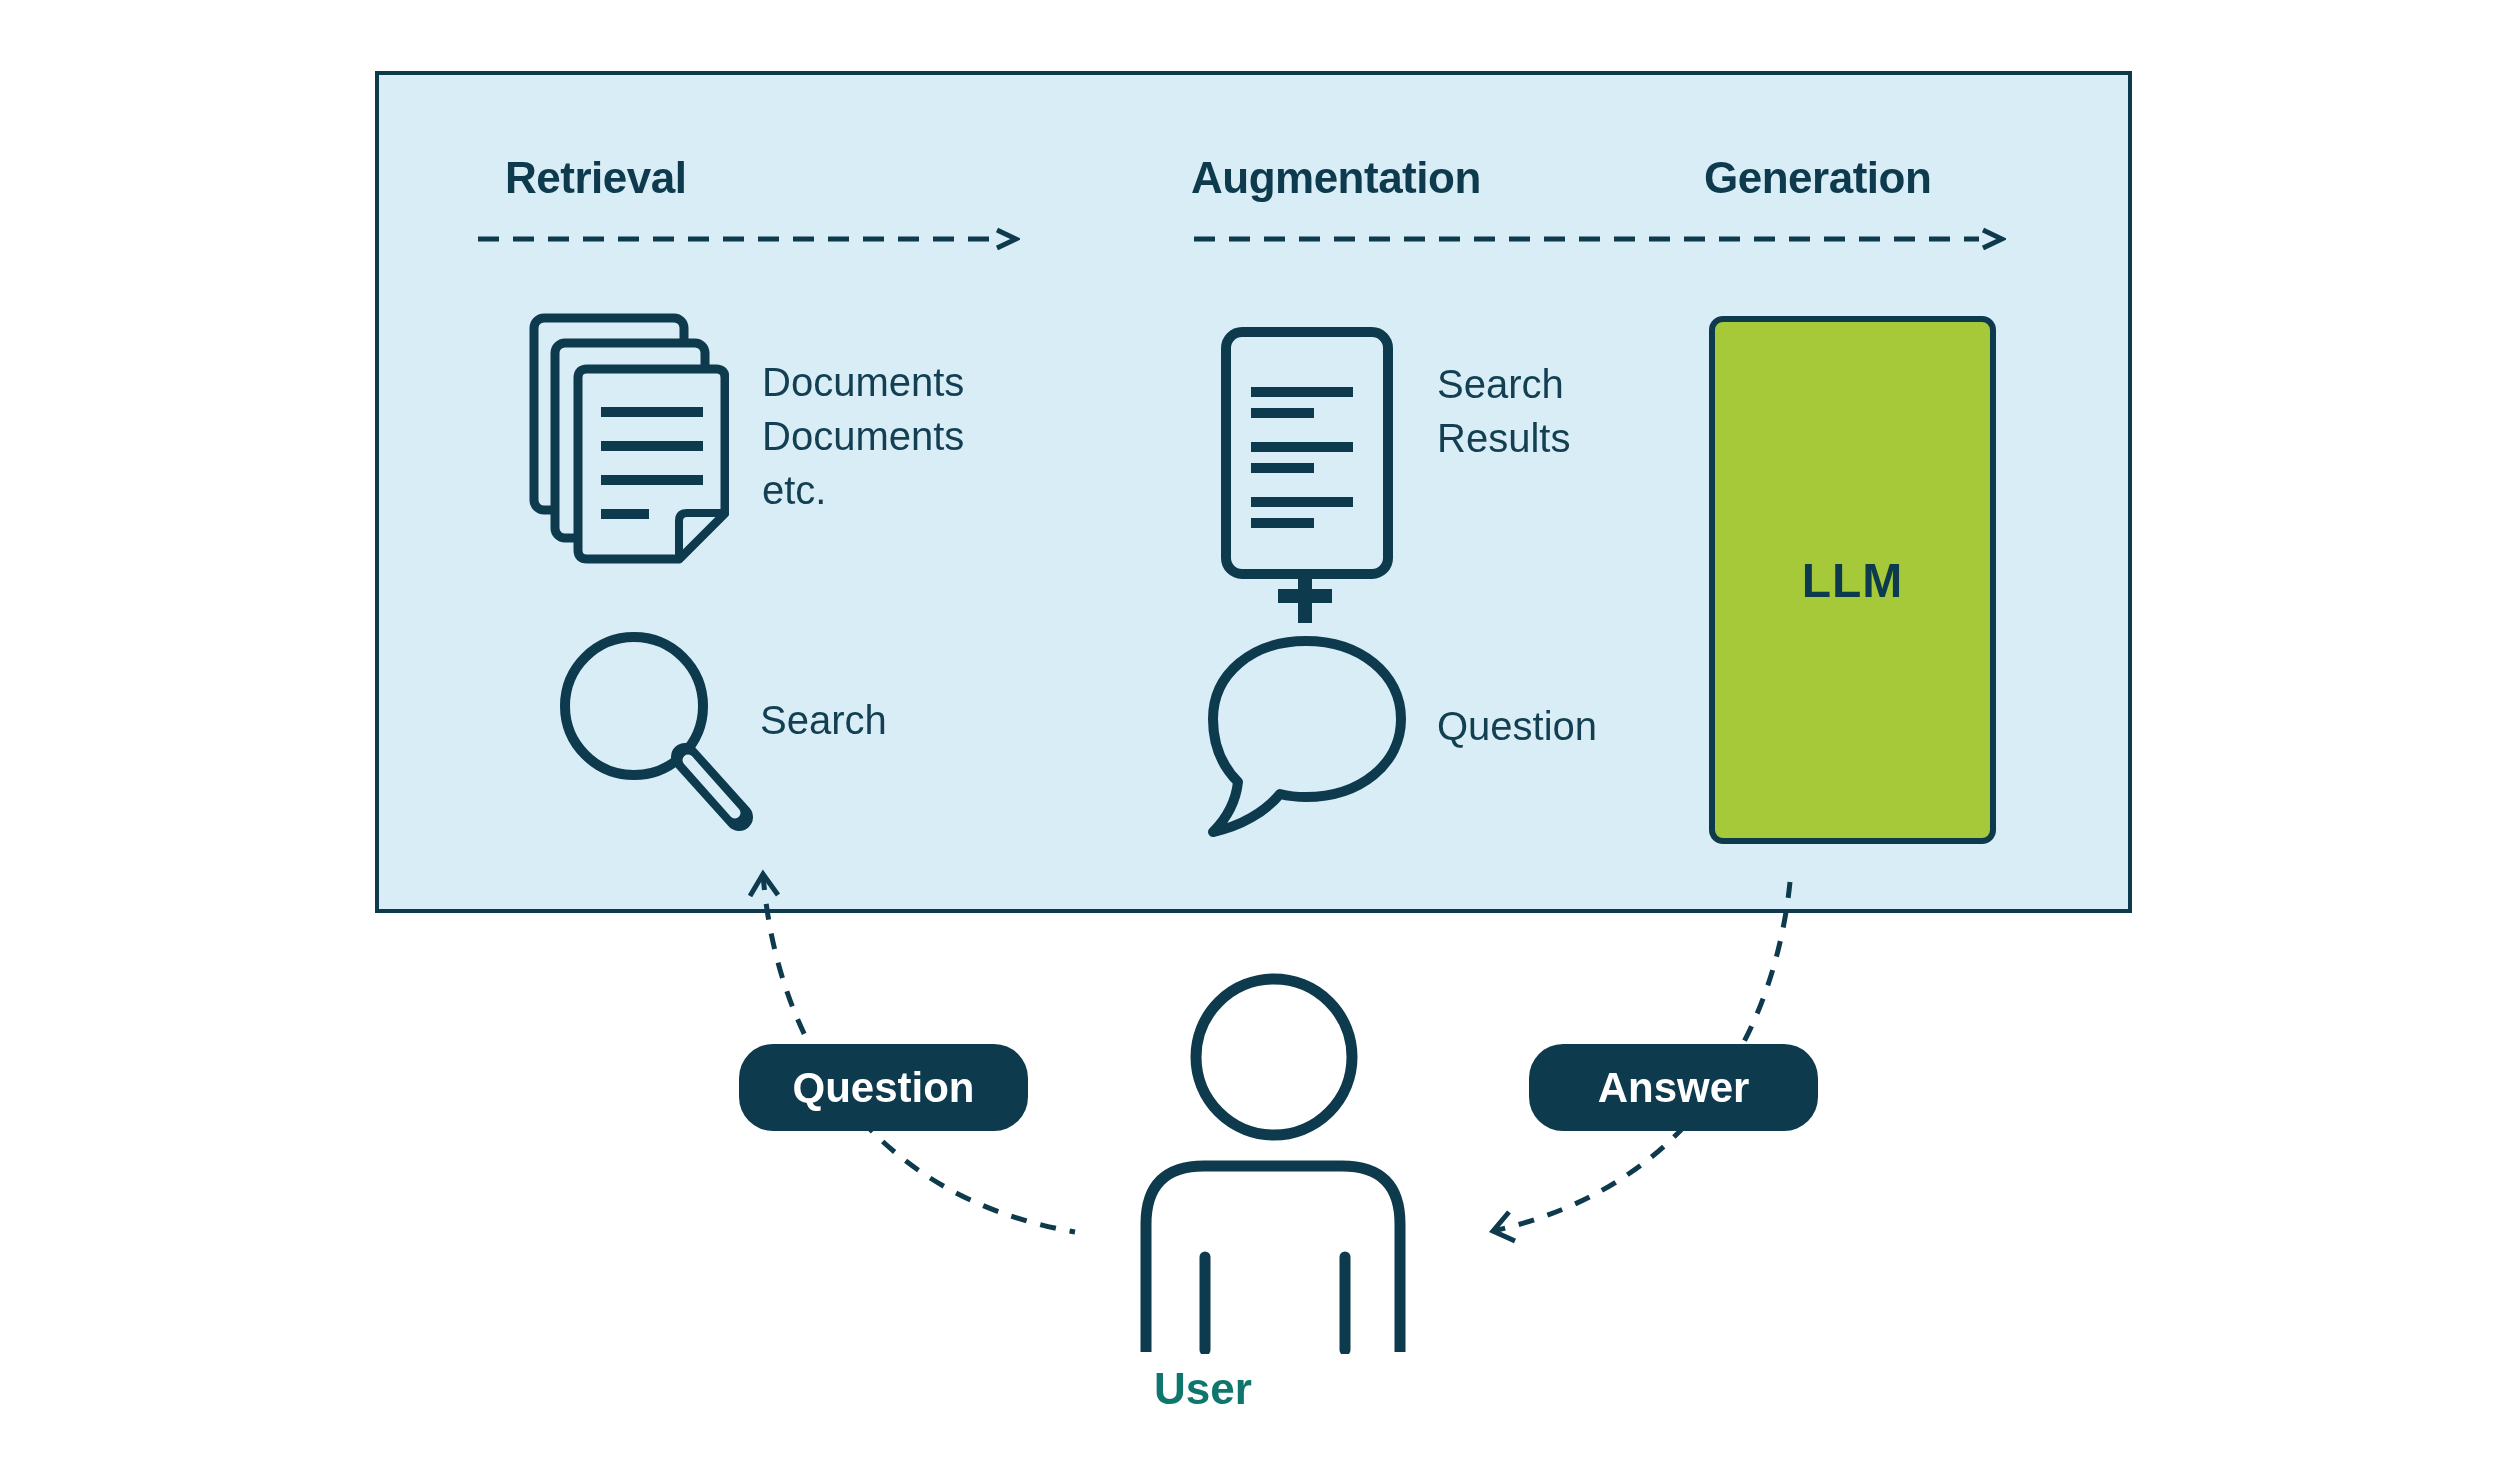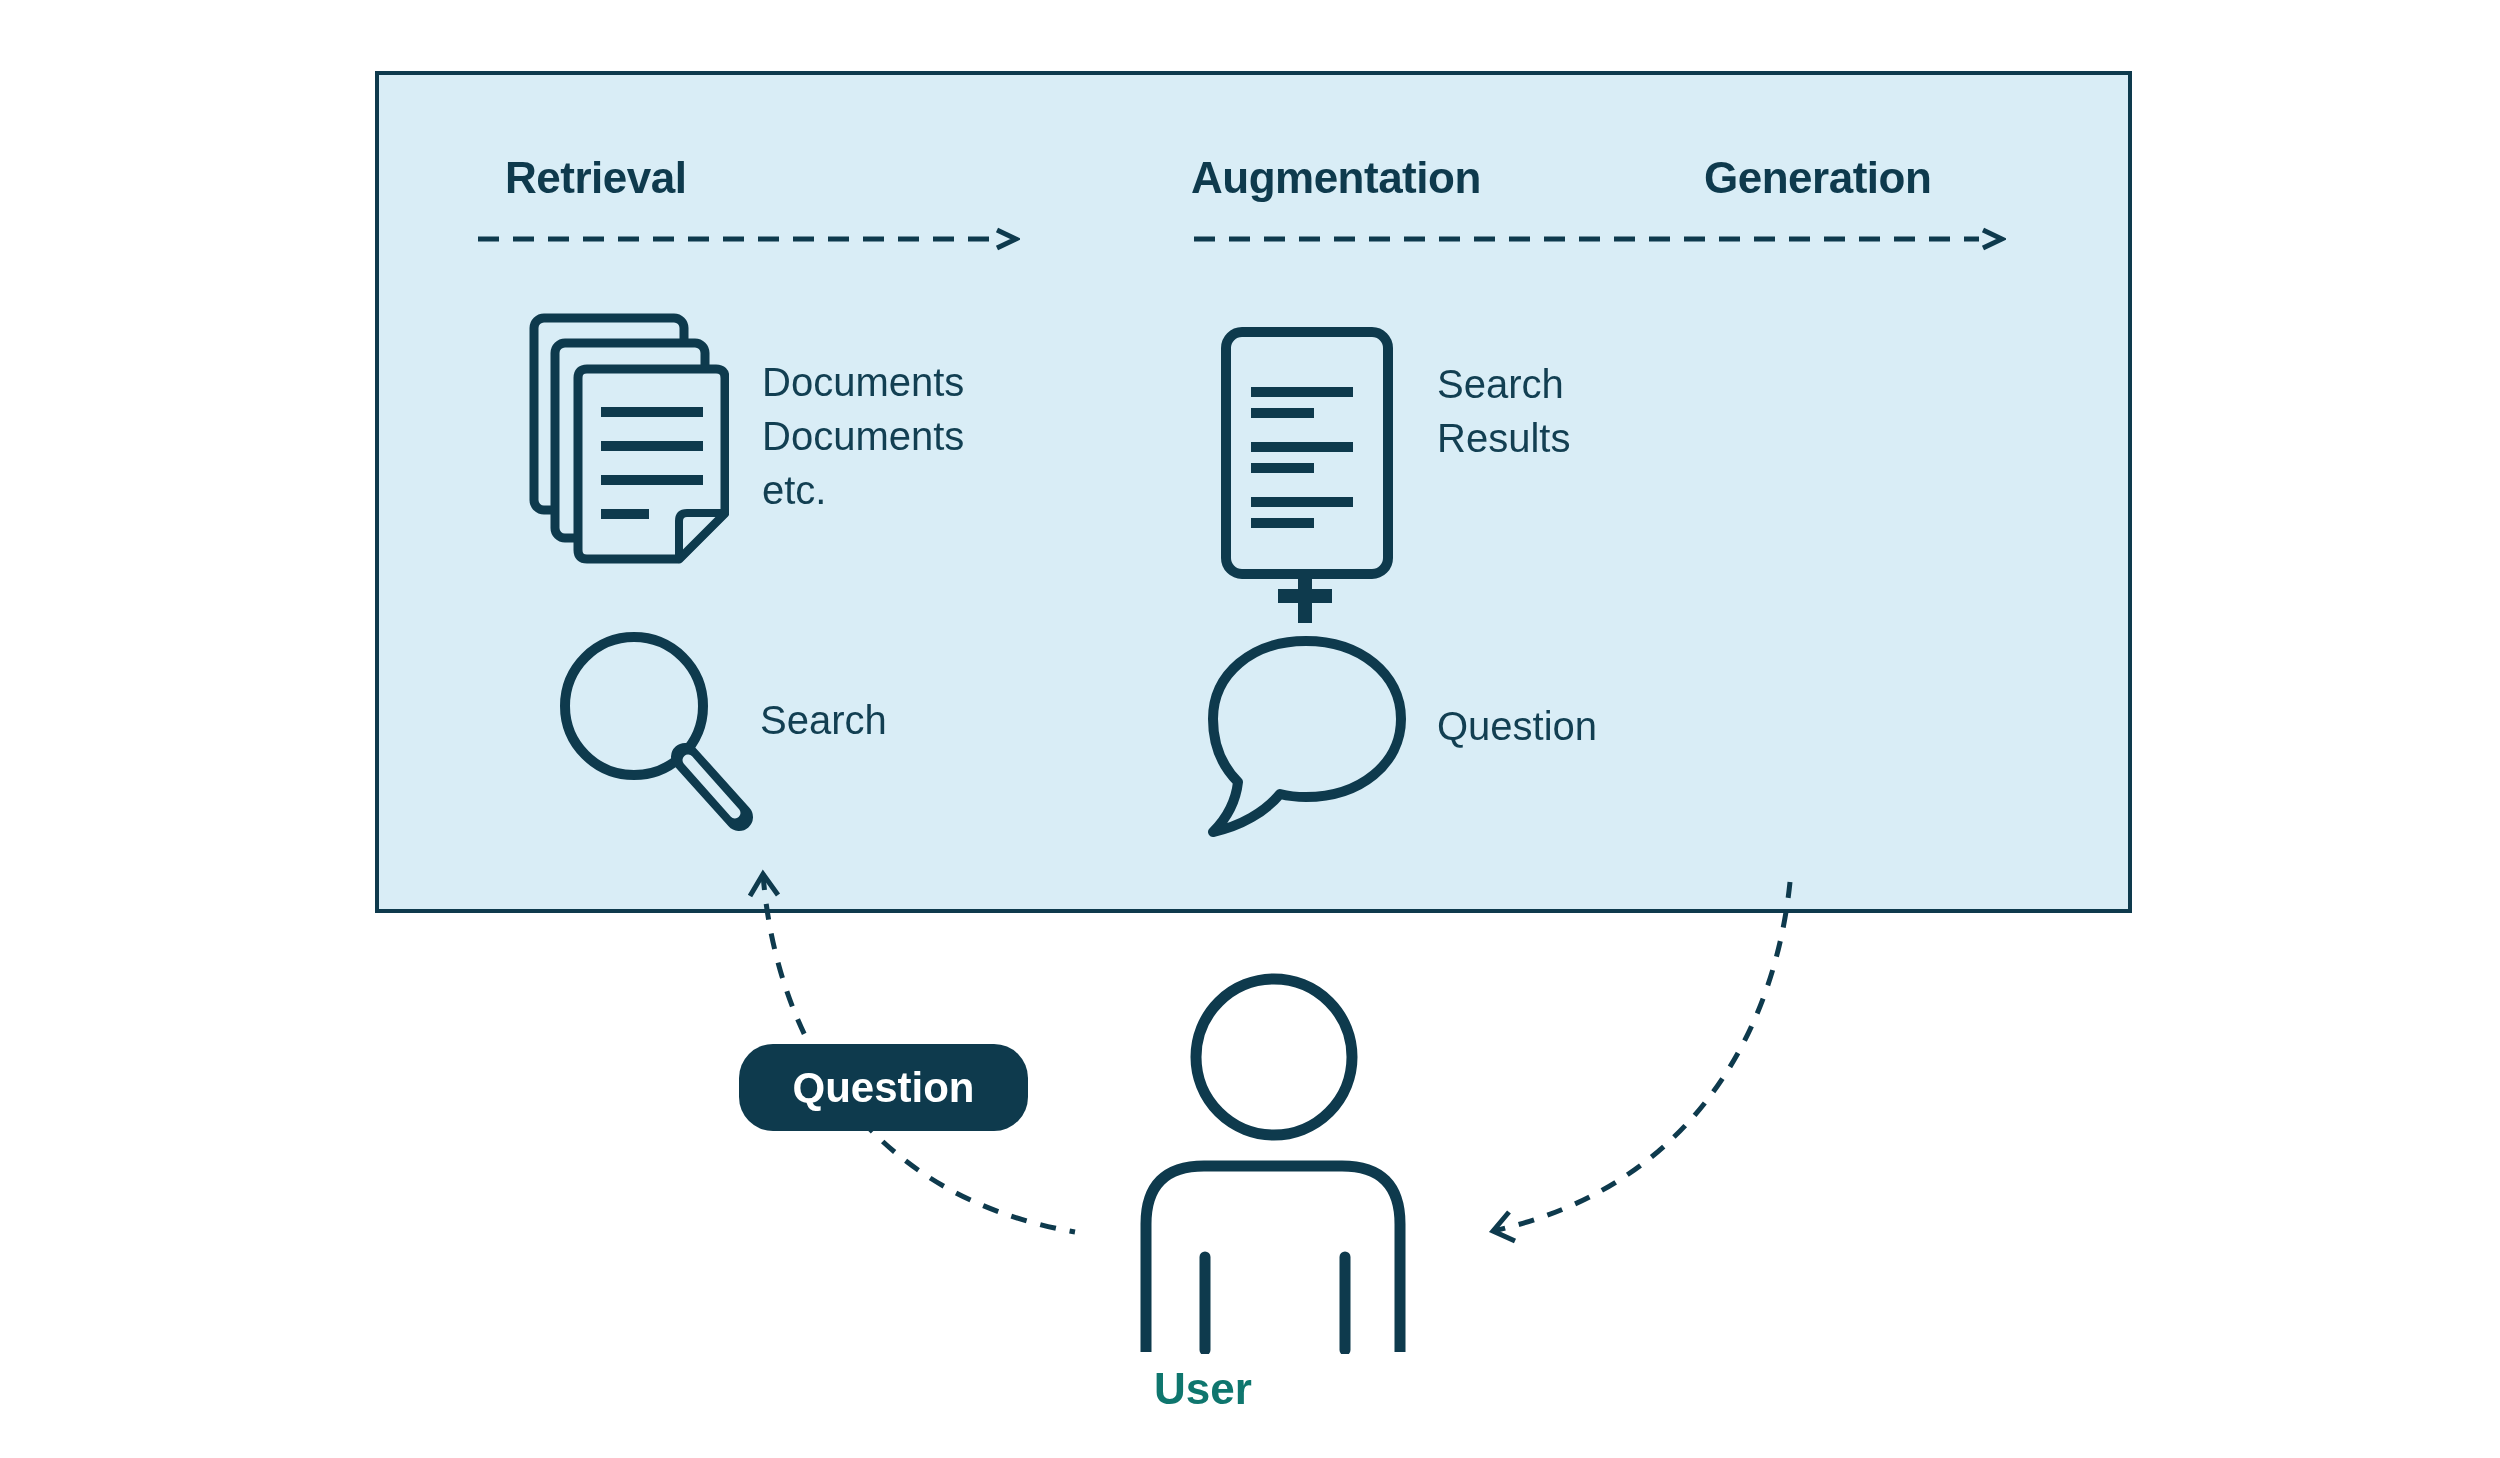--- a/index.html
+++ b/index.html
@@ -175,30 +175,34 @@
                C 196 133, 155 166, 101 166
                C 92 166, 83 165, 75 163
                C 60 181, 36 195, 8 201
                C 23 186, 31 169, 33 151
                C 17 135, 8 113, 8 88
                C 8 43, 47 10, 101 10 Z" fill="#d9edf6" stroke="#0e3a4d" stroke-width="10" stroke-linejoin="round"></path>
     </svg>
 
     <div class="diagram-label label-question">Question</div>
 
+    <div class="llm-box">
+      <span class="llm-text">LLM</span>
+    </div>
   </div>
 
   <svg class="curves" width="2500" height="1458" viewBox="0 0 2500 1458">
     <path d="M 763 874 C 775 1030, 860 1195, 1075 1232" fill="none" stroke="#0e3a4d" stroke-width="5" stroke-dasharray="16 14"></path>
     <polyline points="778,895 763,874 750,896" fill="none" stroke="#0e3a4d" stroke-width="5"></polyline>
     <path d="M 1790 882 C 1776 1020, 1700 1185, 1493 1231" fill="none" stroke="#0e3a4d" stroke-width="5" stroke-dasharray="16 14"></path>
     <polyline points="1515,1241 1493,1231 1509,1212" fill="none" stroke="#0e3a4d" stroke-width="5"></polyline>
   </svg>
 
   <div class="badge badge-question">Question</div>
+  <div class="badge badge-answer">Answer</div>
 
   <svg class="user-figure" width="282" height="392" viewBox="0 0 282 392">
     <circle cx="144" cy="95" r="78" fill="none" stroke="#0e3a4d" stroke-width="11"></circle>
     <path d="M 16 390 L 16 262 Q 16 204 74 204 L 212 204 Q 270 204 270 262 L 270 390" fill="none" stroke="#0e3a4d" stroke-width="11"></path>
     <line x1="75" y1="295" x2="75" y2="388" stroke="#0e3a4d" stroke-width="11" stroke-linecap="round"></line>
     <line x1="215" y1="295" x2="215" y2="388" stroke="#0e3a4d" stroke-width="11" stroke-linecap="round"></line>
   </svg>
 
   <div class="user-label">User</div>
 

